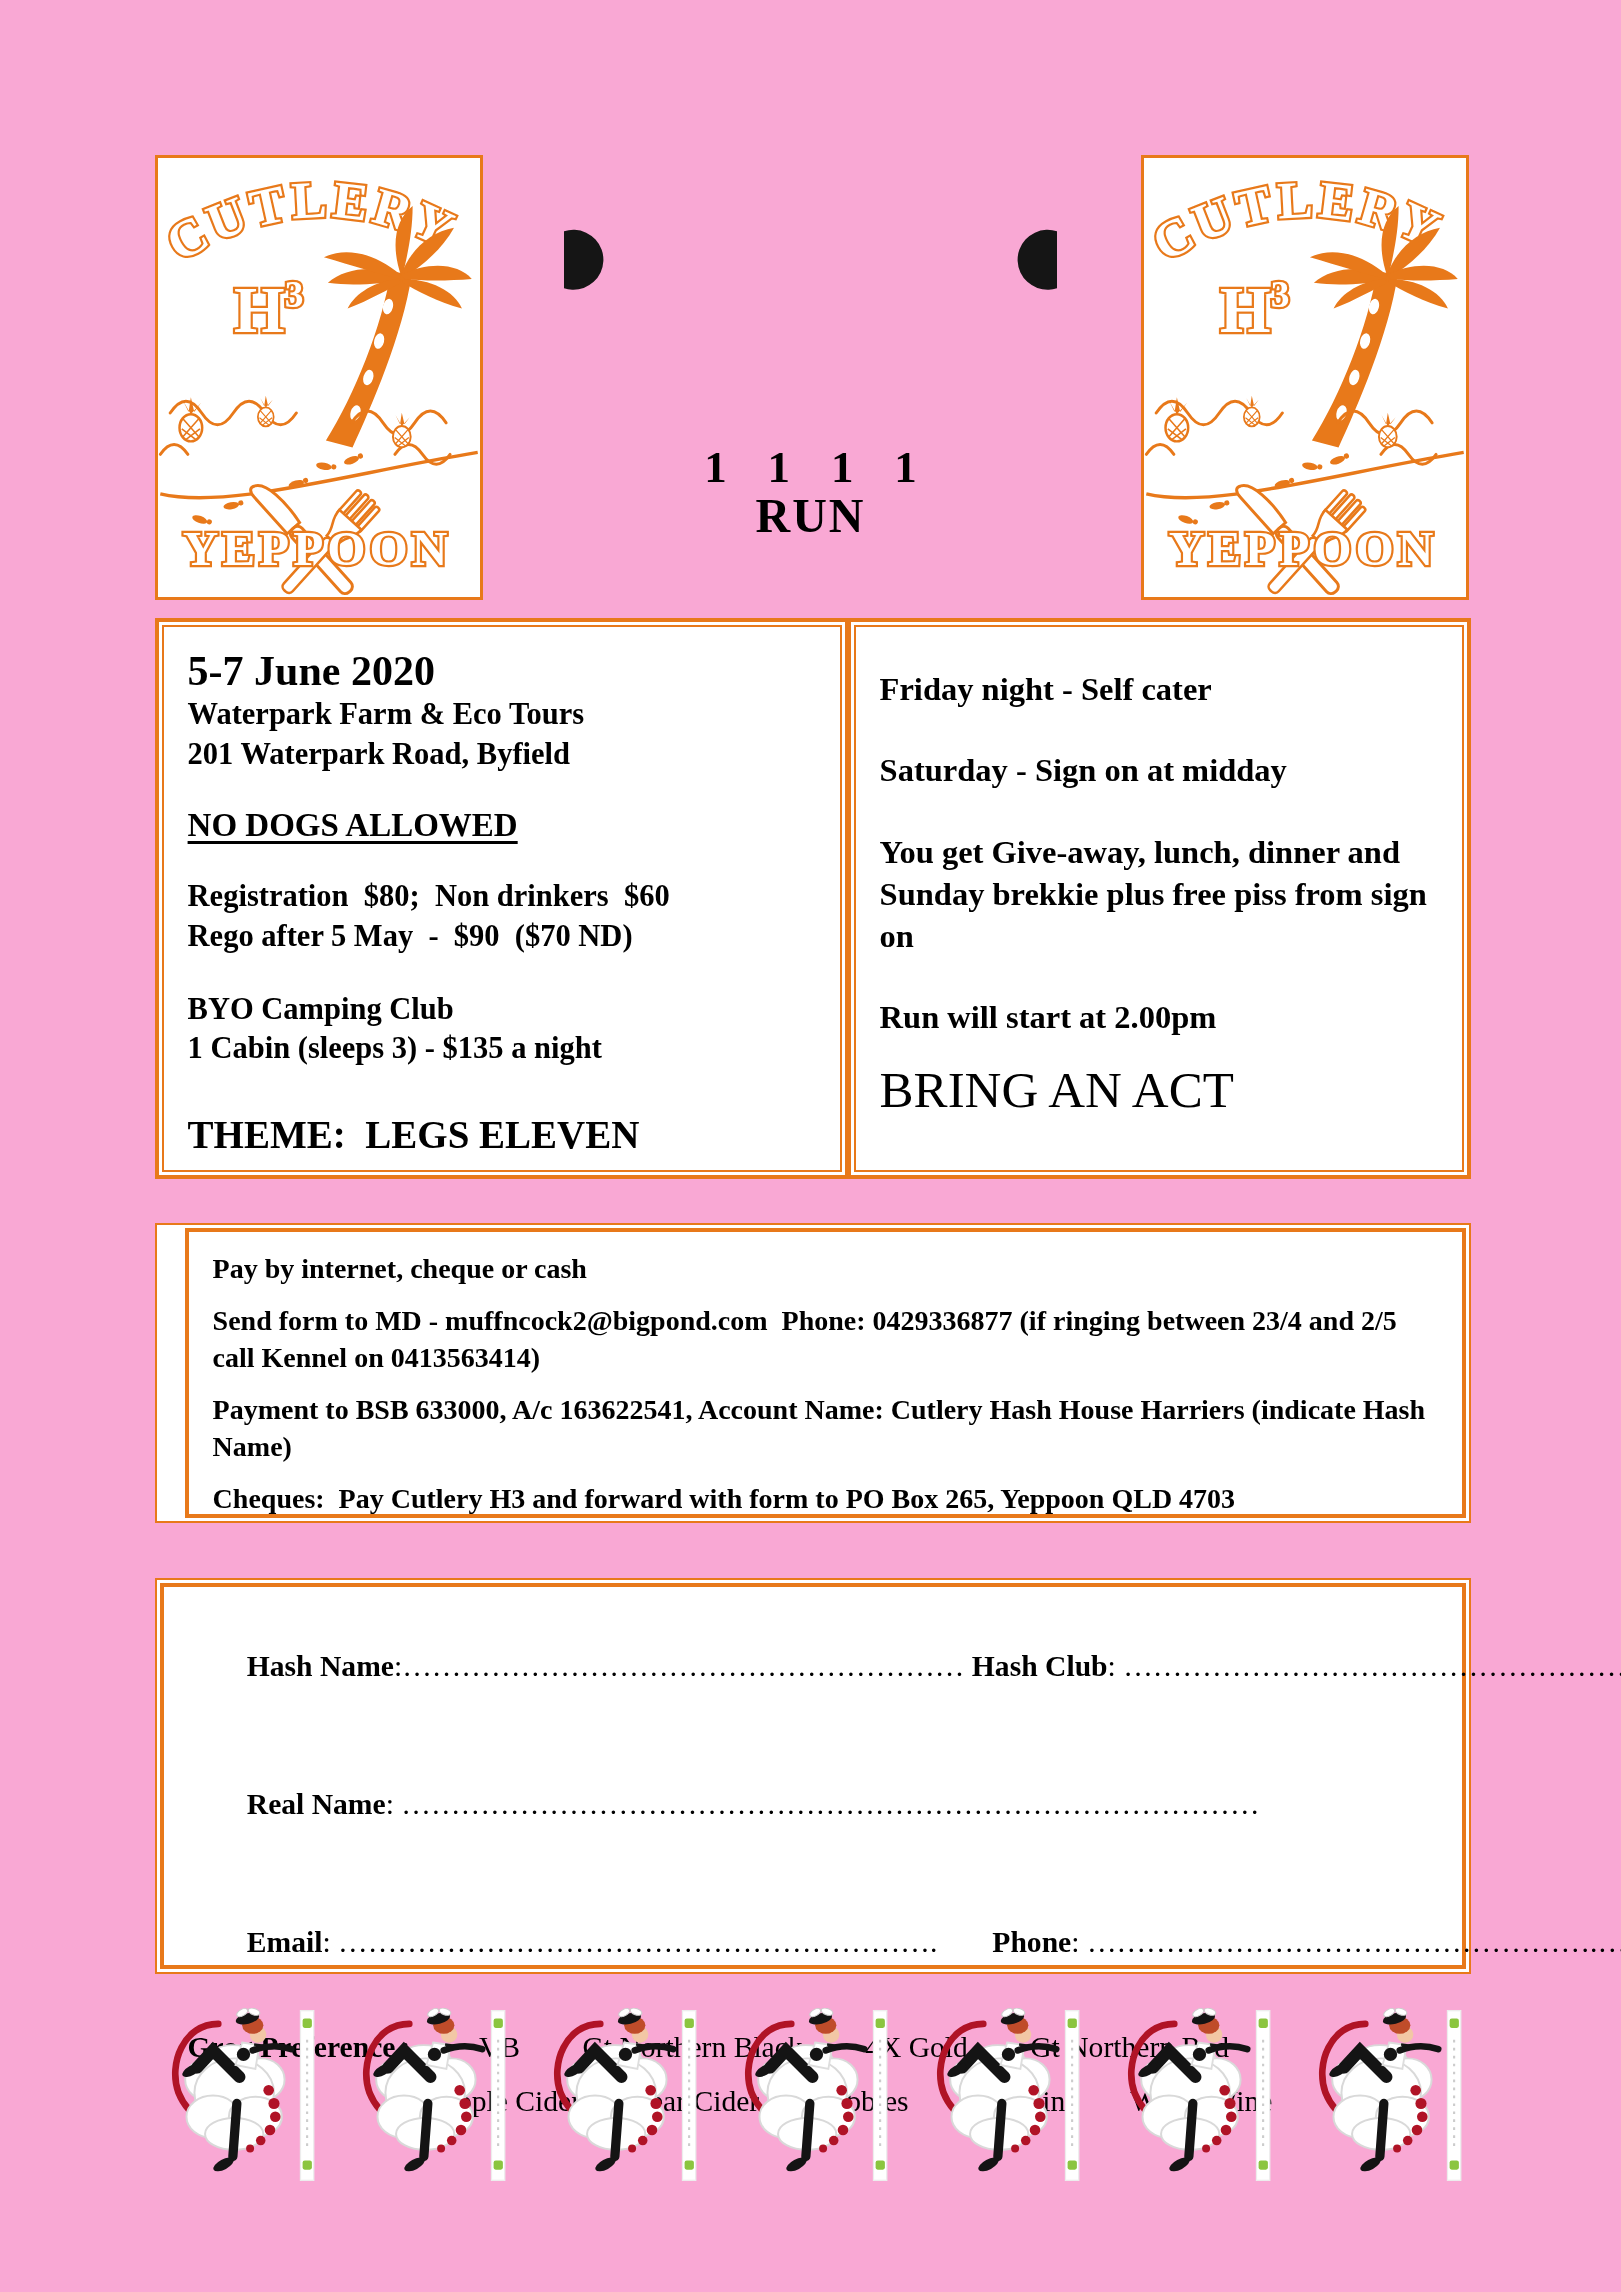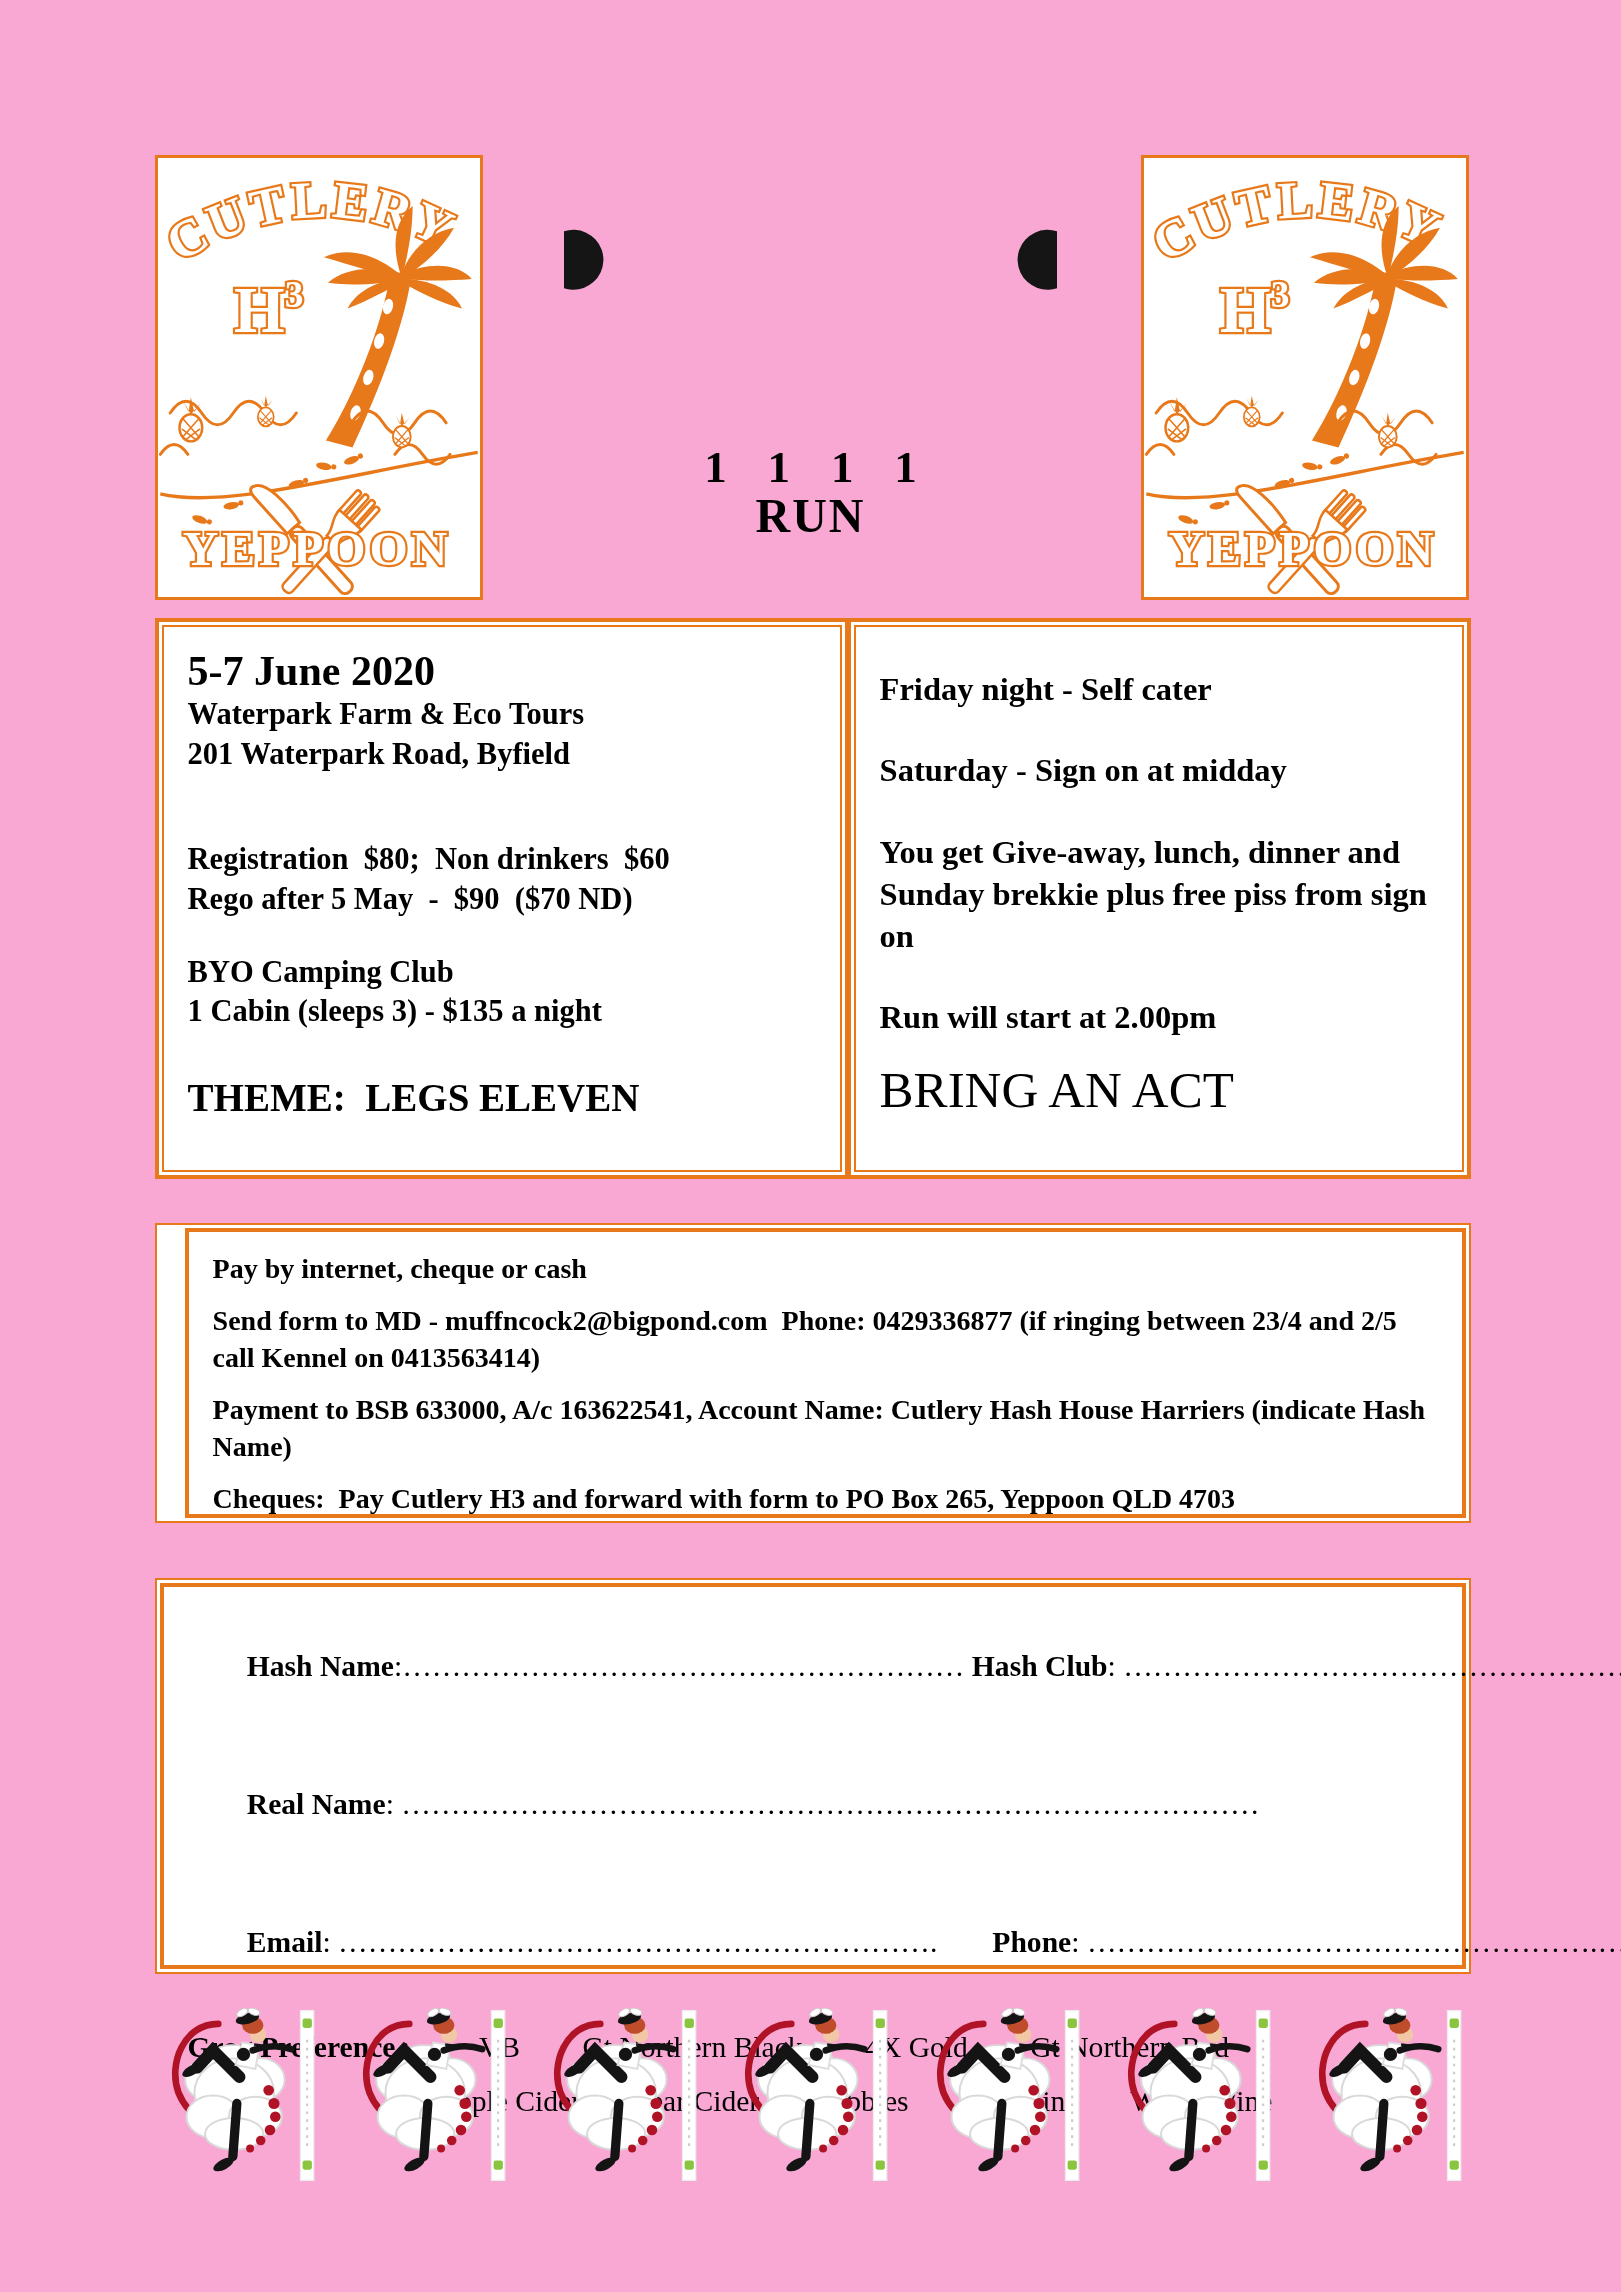--- a/index.html
+++ b/index.html
@@ -252,20 +252,21 @@
     <div class="run-numbers">1 1 1 1</div>
     <div class="run-word">RUN</div>
   </div>
 
   <div class="obox-a" id="event-box">
     <div class="obox-a-inner">
       <div class="date-line pre">5-7 June 2020</div>
       <div class="ev pre">Waterpark Farm &amp; Eco Tours</div>
       <div class="ev pre">201 Waterpark Road, Byfield</div>
       <div class="sp36"></div>
+      <div class="nodogs pre">NO DOGS ALLOWED</div>
       <div class="sp36"></div>
       <div class="ev pre">Registration  $80;  Non drinkers  $60</div>
       <div class="ev pre">Rego after 5 May  -  $90  ($70 ND)</div>
       <div class="sp36"></div>
       <div class="ev pre">BYO Camping Club</div>
       <div class="ev pre">1 Cabin (sleeps 3) - $135 a night</div>
       <div class="theme-line pre">THEME:  LEGS ELEVEN</div>
     </div>
   </div>
 

